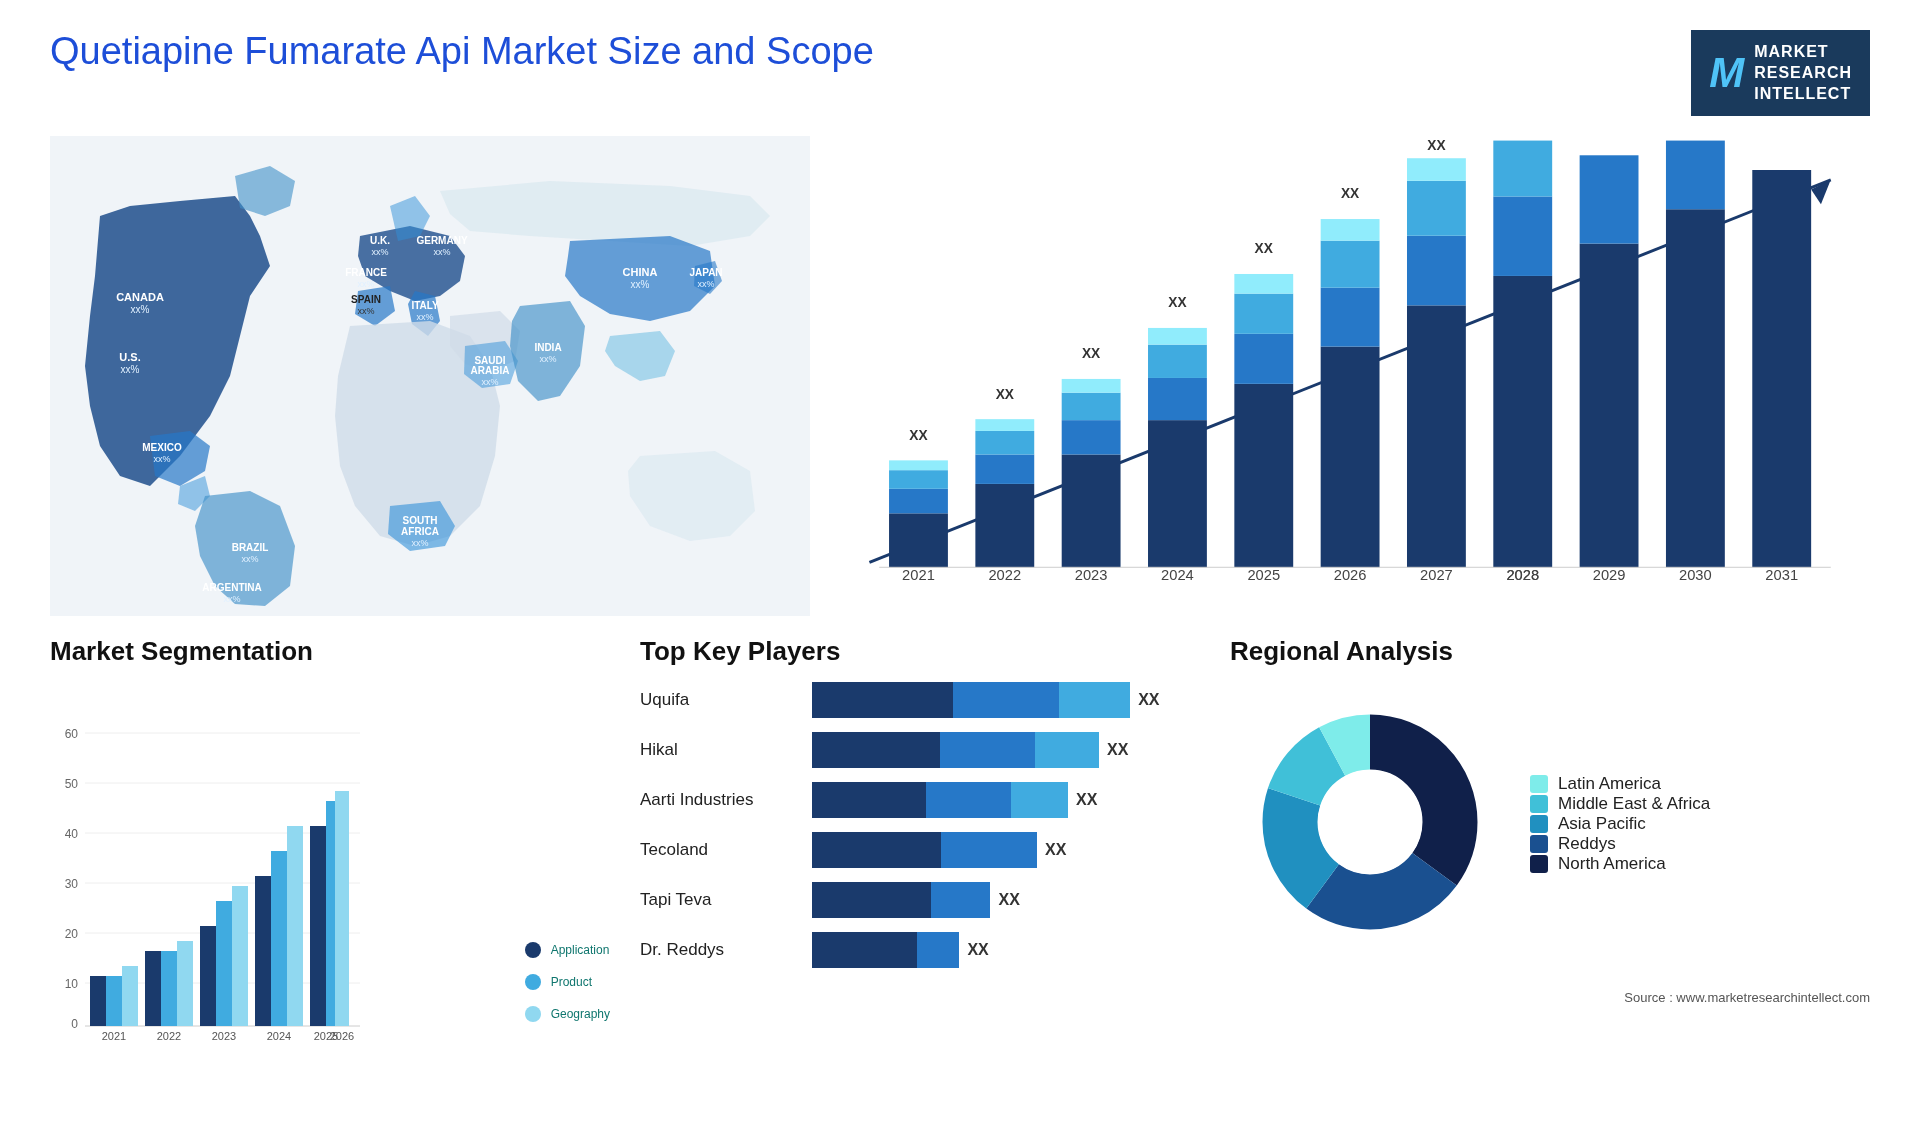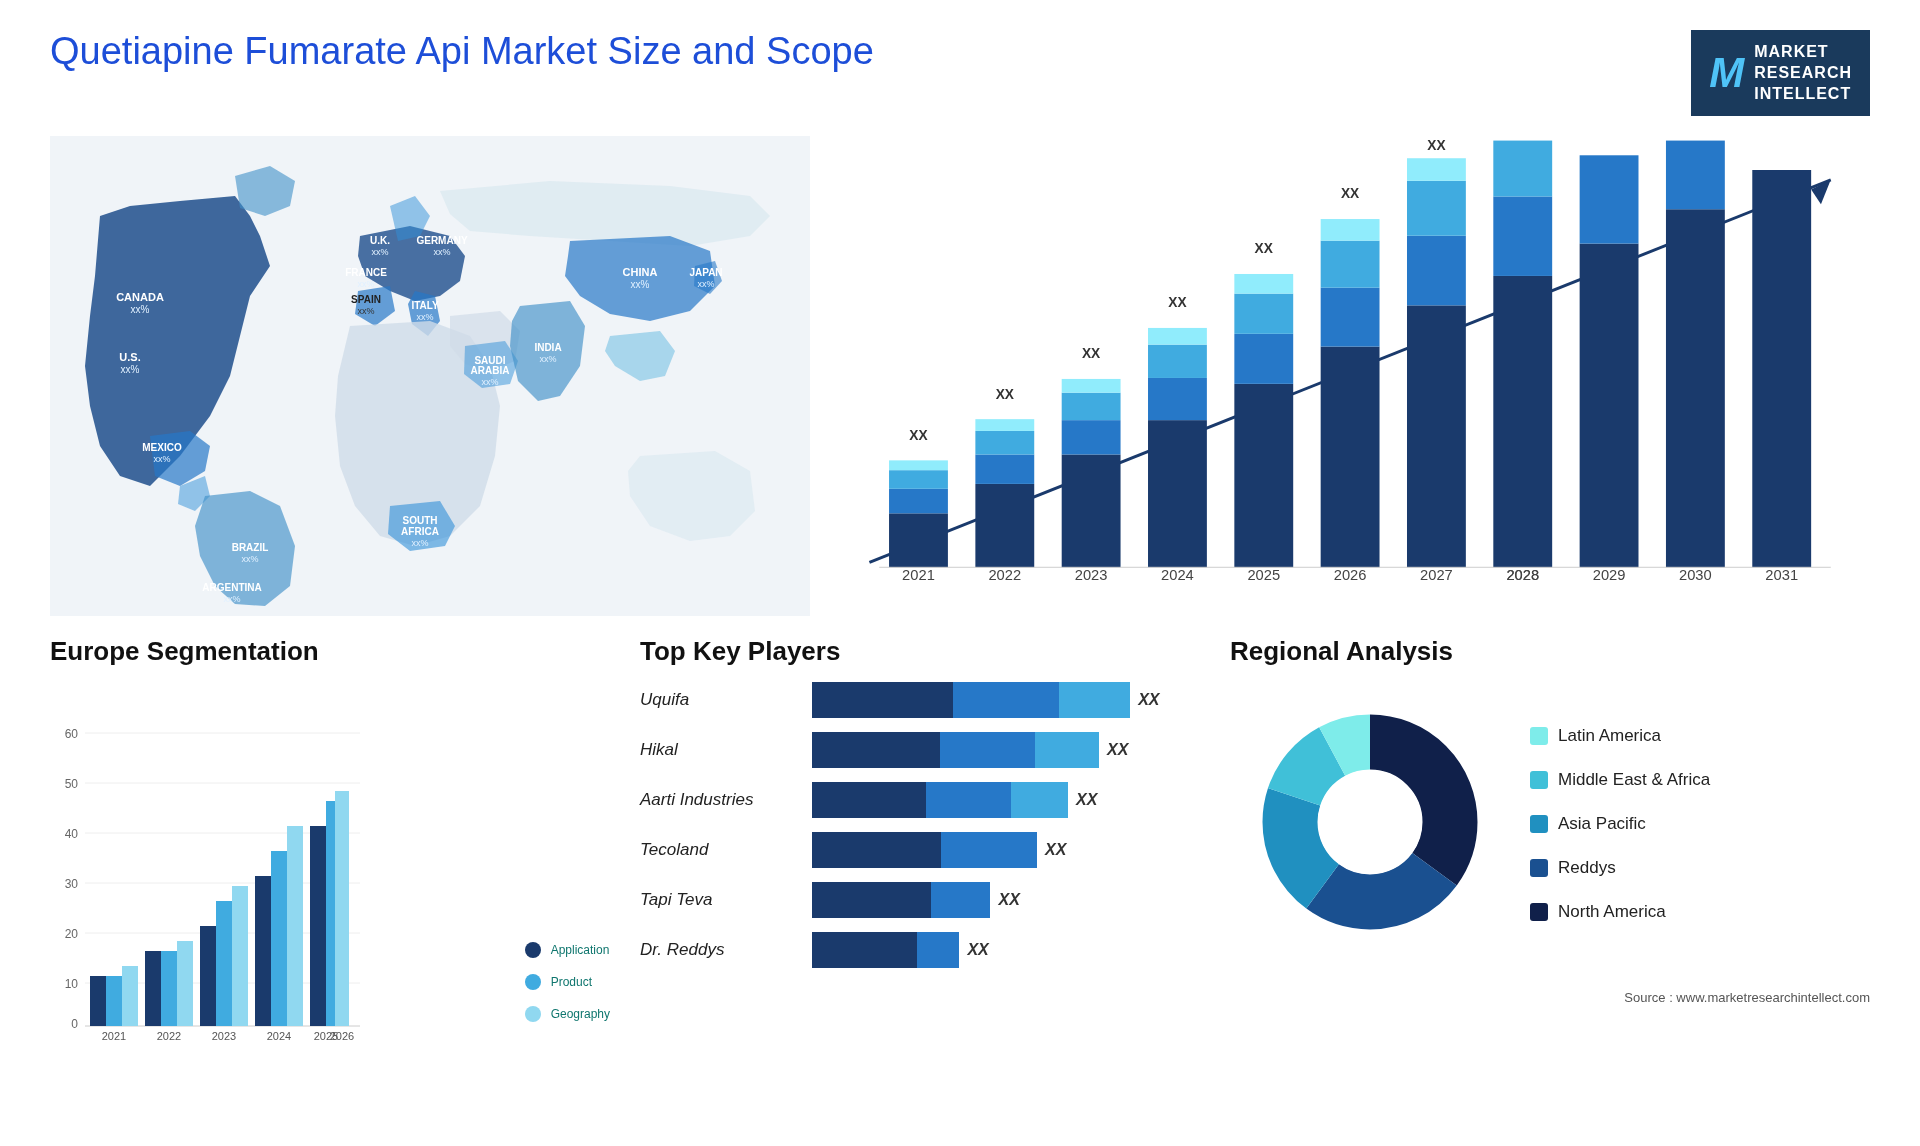--- a/index.html
+++ b/index.html
@@ -139,21 +139,20 @@
     
     .players-list {
       display: flex;
       flex-direction: column;
       gap: 14px;
     }
     .player-row {
       display: flex;
       align-items: center;
       gap: 12px;
-      font-style: italic;
     }
     .player-name {
       font-size: 17px;
       color: #222;
       width: 160px;
       flex-shrink: 0;
     }
     .player-bar-wrap {
       flex: 1;
       height: 36px;
@@ -172,21 +171,21 @@
       display: flex;
       gap: 20px;
       align-items: center;
     }
     .donut-wrap {
       flex: 0 0 280px;
     }
     .regional-legend {
       display: flex;
       flex-direction: column;
-      gap: 24px;
+      gap: 0;
     }
     .reg-legend-item {
       display: flex;
       align-items: center;
       gap: 10px;
       font-size: 17px;
       color: #222;
     }
     .reg-legend-dot {
       width: 18px;
@@ -392,21 +391,21 @@
 
           <line x1="40" y1="435" x2="1010" y2="435" stroke="#ccc" stroke-width="1"></line>
         </svg>
       </div>
 
     </div>
 
     <div class="bottom-row">
 
       <div class="segmentation-section">
-        <div class="section-title">Europe Segmentation</div>
+        <div class="section-title">Market Segmentation</div>
         <div class="seg-chart-container">
           <div class="seg-svg-wrap">
             <svg viewBox="0 0 320 340" width="320" height="340">
 
               <text x="28" y="20" text-anchor="end" font-size="12" fill="#666">60</text>
               <text x="28" y="70" text-anchor="end" font-size="12" fill="#666">50</text>
               <text x="28" y="120" text-anchor="end" font-size="12" fill="#666">40</text>
               <text x="28" y="170" text-anchor="end" font-size="12" fill="#666">30</text>
               <text x="28" y="220" text-anchor="end" font-size="12" fill="#666">20</text>
               <text x="28" y="270" text-anchor="end" font-size="12" fill="#666">10</text>

